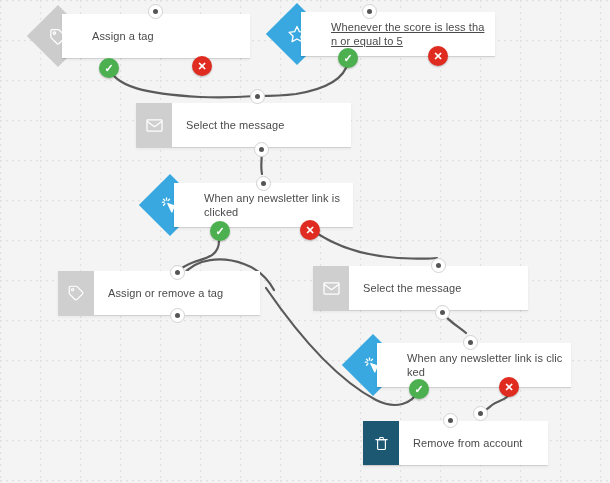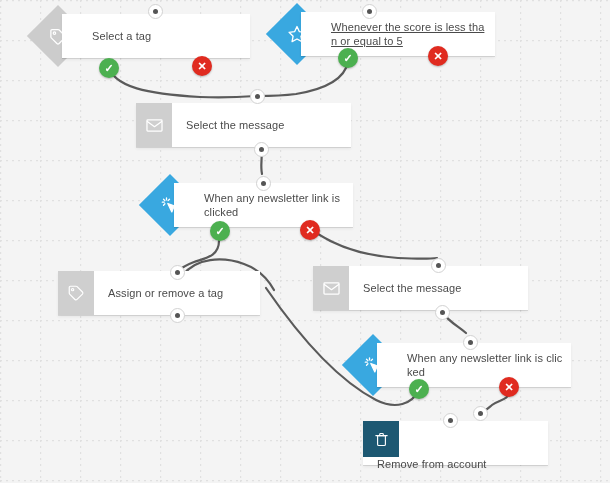--- a/index.html
+++ b/index.html
@@ -168,21 +168,21 @@
   <div class="node diamond-node" style="left:36px; top:14px; width:214px;">
     <div class="diamond gray">
       <span class="glyph">
         <svg class="glyph-svg" width="19" height="19" viewBox="0 0 24 24" fill="none" stroke="#ffffff" stroke-width="1.6" stroke-linecap="round" stroke-linejoin="round">
           <path d="M20.6 13.4 13.4 20.6a2 2 0 0 1-2.8 0L3.5 13.5A2 2 0 0 1 3 12.1V4.5A1.5 1.5 0 0 1 4.5 3h7.6a2 2 0 0 1 1.4.6l7.1 7.1a2 2 0 0 1 0 2.7z"></path>
           <circle cx="7.5" cy="7.5" r="1.5"></circle>
         </svg>
       </span>
     </div>
     <div class="card" style="width:188px;">
-      <div class="label">Select a tag</div>
+      <div class="label">Assign a tag</div>
     </div>
     <div class="badge ok" style="left:63px; top:44px;">✓</div>
     <div class="badge err" style="left:156px; top:42px;">✕</div>
   </div>
 
   <div class="node diamond-node wrap" style="left:275px; top:12px; width:220px;">
     <div class="diamond blue">
       <span class="glyph">
         <svg class="glyph-svg" width="20" height="20" viewBox="0 0 24 24" fill="none" stroke="#ffffff" stroke-width="1.6" stroke-linejoin="round">
           <polygon points="12,3 14.9,9.2 21.5,10 16.7,14.6 17.9,21.2 12,18 6.1,21.2 7.3,14.6 2.5,10 9.1,9.2"></polygon>
@@ -251,21 +251,21 @@
         </svg>
       </span>
     </div>
     <div class="card" style="width:194px;">
       <div class="label">When any newsletter link is clicked</div>
     </div>
     <div class="badge ok" style="left:58px; top:36px;">✓</div>
     <div class="badge err" style="left:148px; top:34px;">✕</div>
   </div>
 
-  <div class="node" style="left:363px; top:421px; width:185px;flex-direction:column;">
+  <div class="node" style="left:363px; top:421px; width:185px;">
     <div class="icon-box navy">
       <svg class="glyph-svg" width="17" height="17" viewBox="0 0 24 24" fill="none" stroke="#ffffff" stroke-width="1.6" stroke-linecap="round" stroke-linejoin="round">
         <polyline points="4,6.5 20,6.5"></polyline>
         <path d="M6.5 6.5h11v12.5a1.5 1.5 0 0 1-1.5 1.5H8a1.5 1.5 0 0 1-1.5-1.5z"></path>
         <path d="M9.5 6.5V4.6A1.1 1.1 0 0 1 10.6 3.5h2.8a1.1 1.1 0 0 1 1.1 1.1V6.5"></path>
       </svg>
     </div>
     <div class="label">Remove from account</div>
   </div>
 

